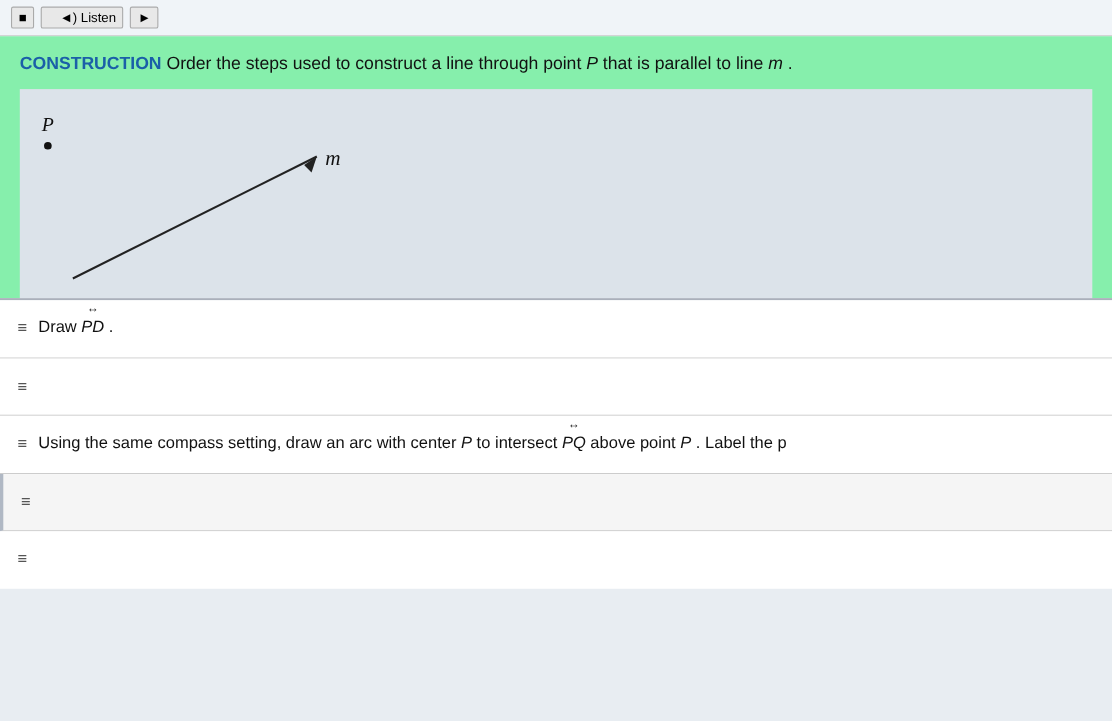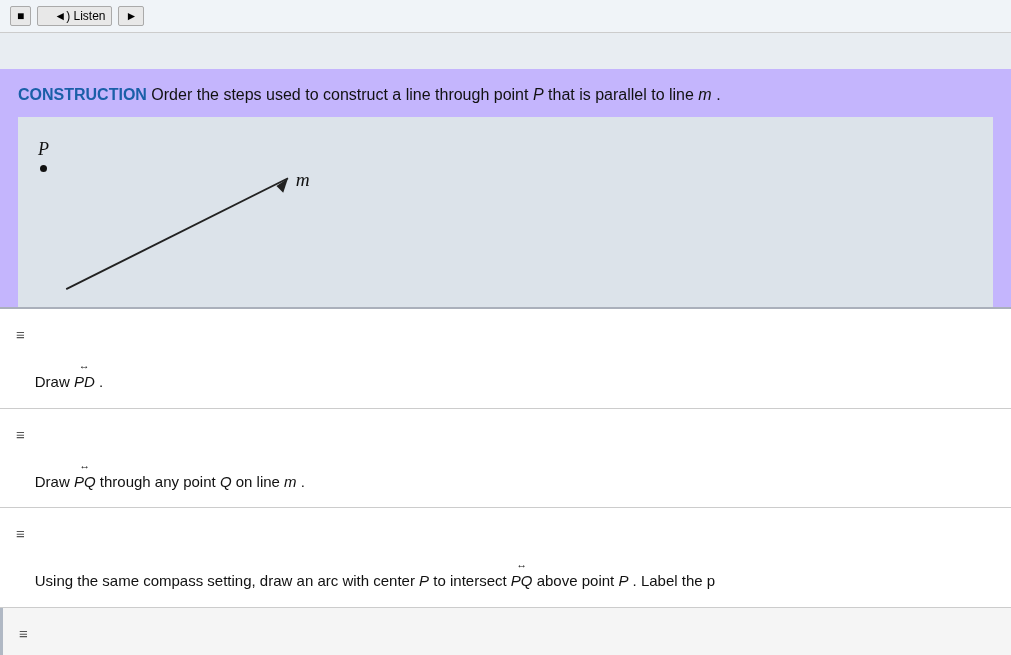--- a/index.html
+++ b/index.html
@@ -31,23 +31,22 @@
       gap: 3px;
     }
     .listen-btn {
       display: flex;
       align-items: center;
       gap: 4px;
       padding-left: 16px;
     }
 
     .main-content {
-      background: #c4b5fd;
+      background: #86efac;
       padding: 14px 18px 0 18px;
-      margin-top: 36px;
     }
 
     .question-text {
       font-size: 16px;
       color: #111;
       line-height: 1.5;
       margin-bottom: 10px;
       font-family: Arial, sans-serif;
     }
     .question-text .keyword {
@@ -119,21 +118,20 @@
       font-size: 15px;
       color: #555;
       margin-right: 10px;
       margin-top: 1px;
       flex-shrink: 0;
       font-family: Arial, sans-serif;
     }
 
     .step-text {
       flex: 1;
-      margin-top: 48px;
     }
 
     
     .arrow-over {
       display: inline-block;
       position: relative;
       white-space: nowrap;
     }
     .arrow-over::after {
       content: '↔';
@@ -202,23 +200,20 @@
 
   <div class="step-row">
     <span class="step-icon">≡</span>
     <span class="step-text">
       Draw <span class="arrow-over"><em>PD</em></span> .
     </span>
   </div>
 
   <div class="step-row">
     <span class="step-icon">≡</span>
-    <span class="step-text">
-      Draw <span class="arrow-over"><em>PQ</em></span> through any point <em>Q</em> on line <em>m</em> .
-    </span>
   </div>
 
   <div class="step-row">
     <span class="step-icon">≡</span>
     <span class="step-text">
       Using the same compass setting, draw an arc with center <em>P</em> to intersect <span class="arrow-over"><em>PQ</em></span> above point <em>P</em> . Label the p
     </span>
   </div>
 
   <div class="step-row highlighted">

